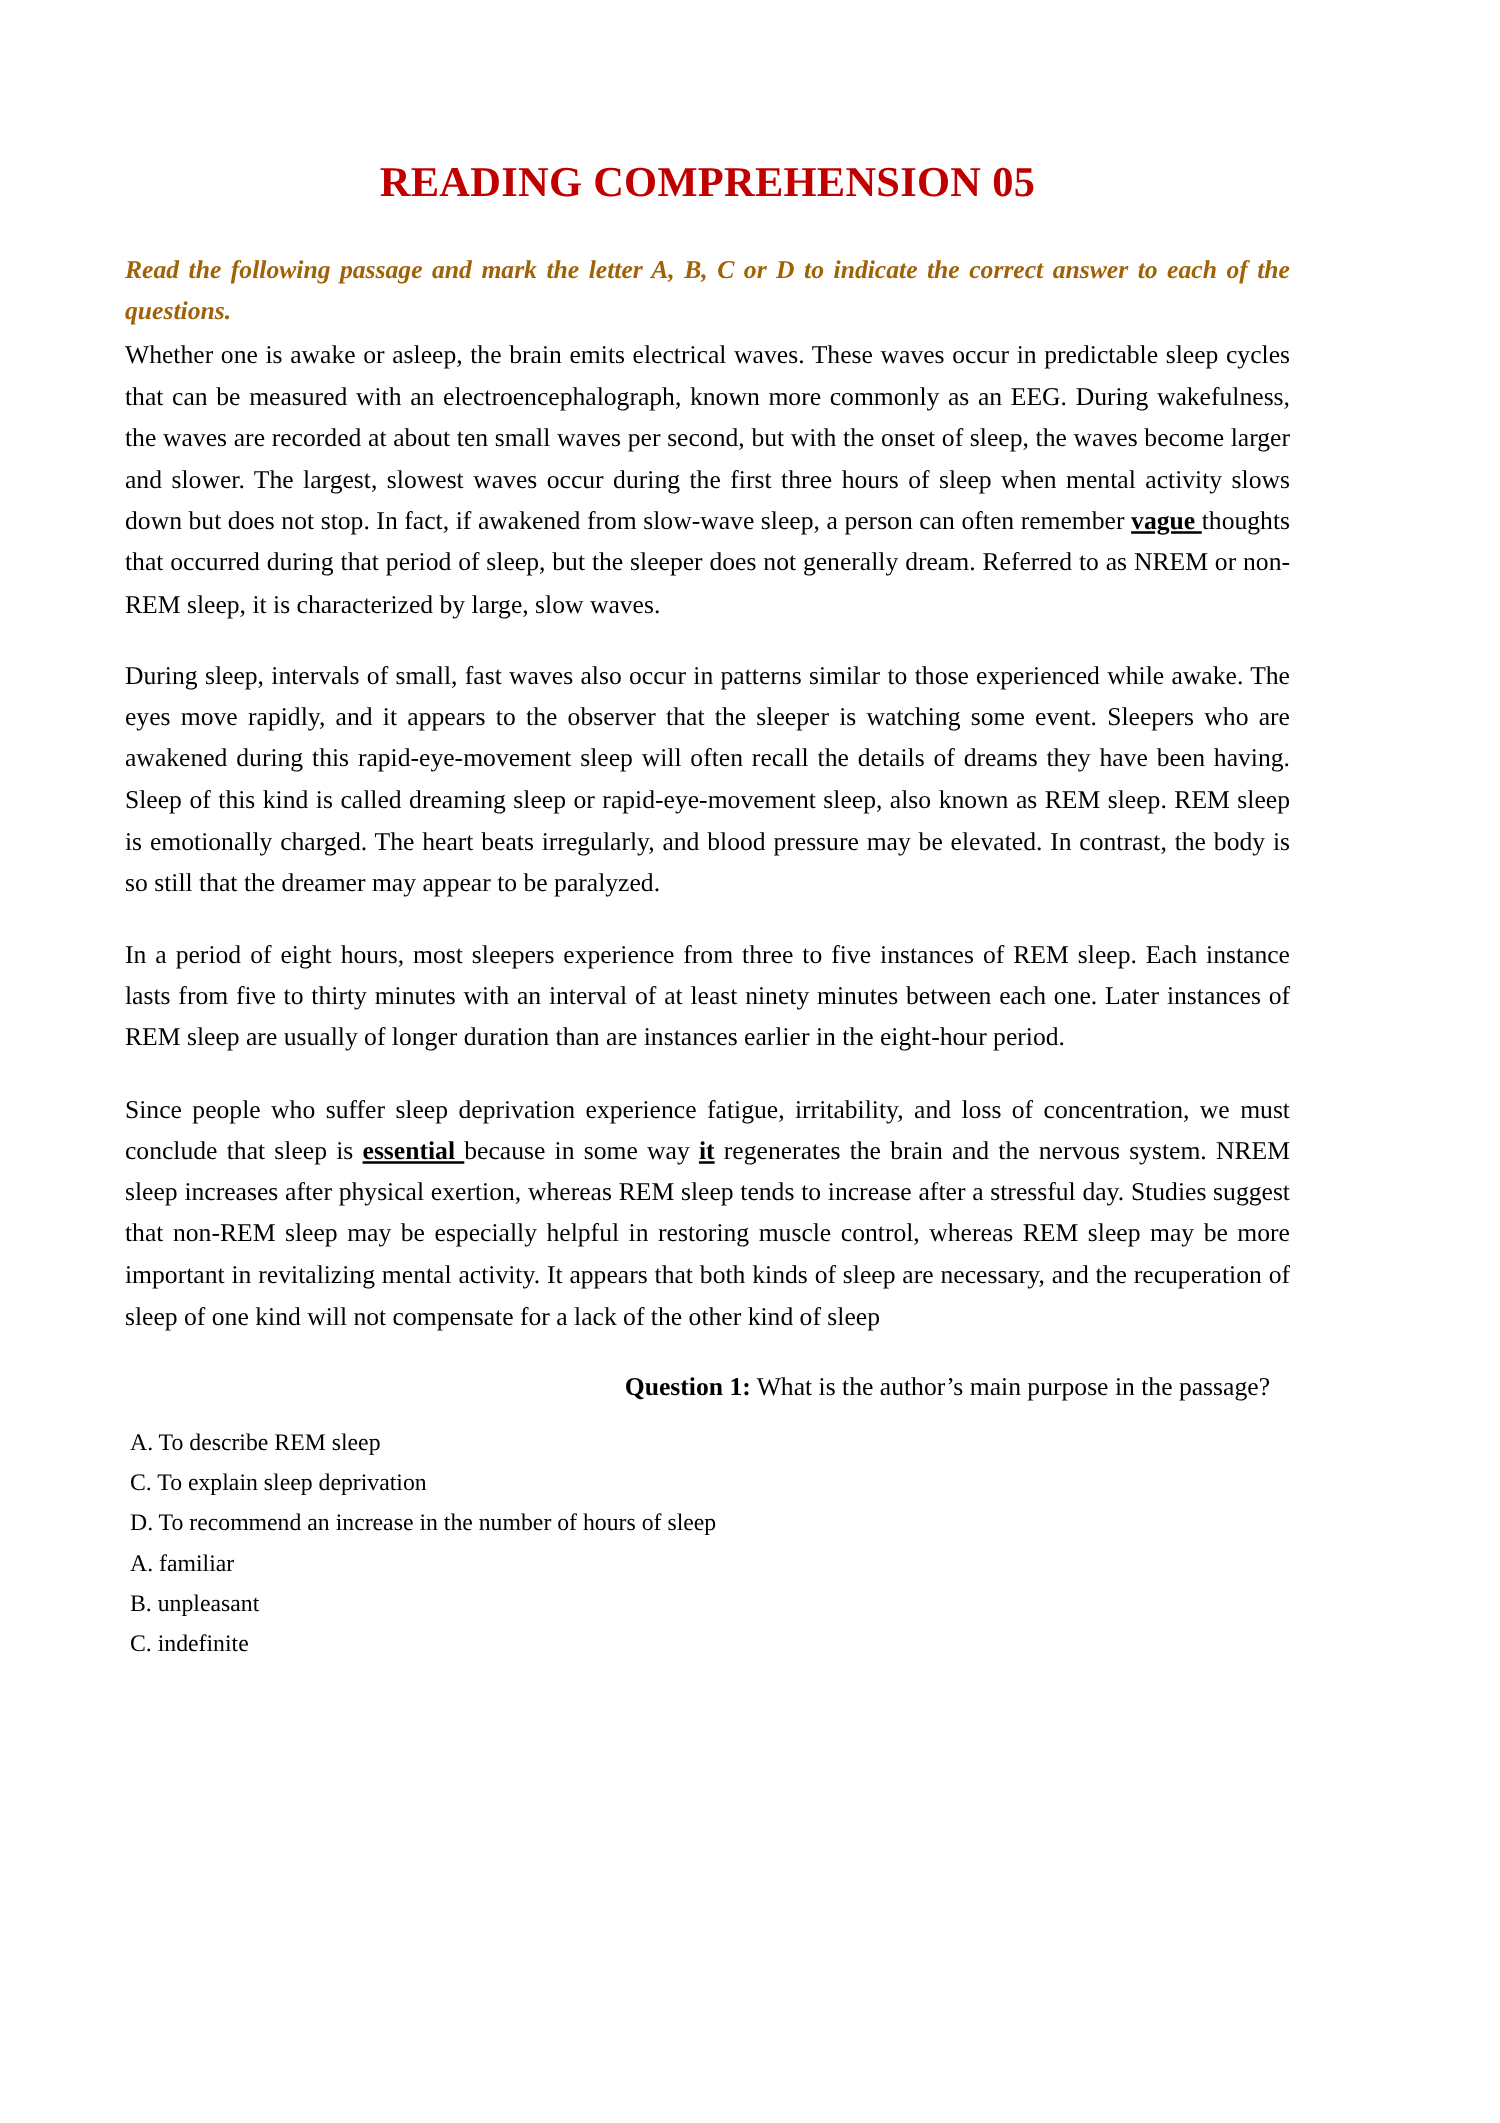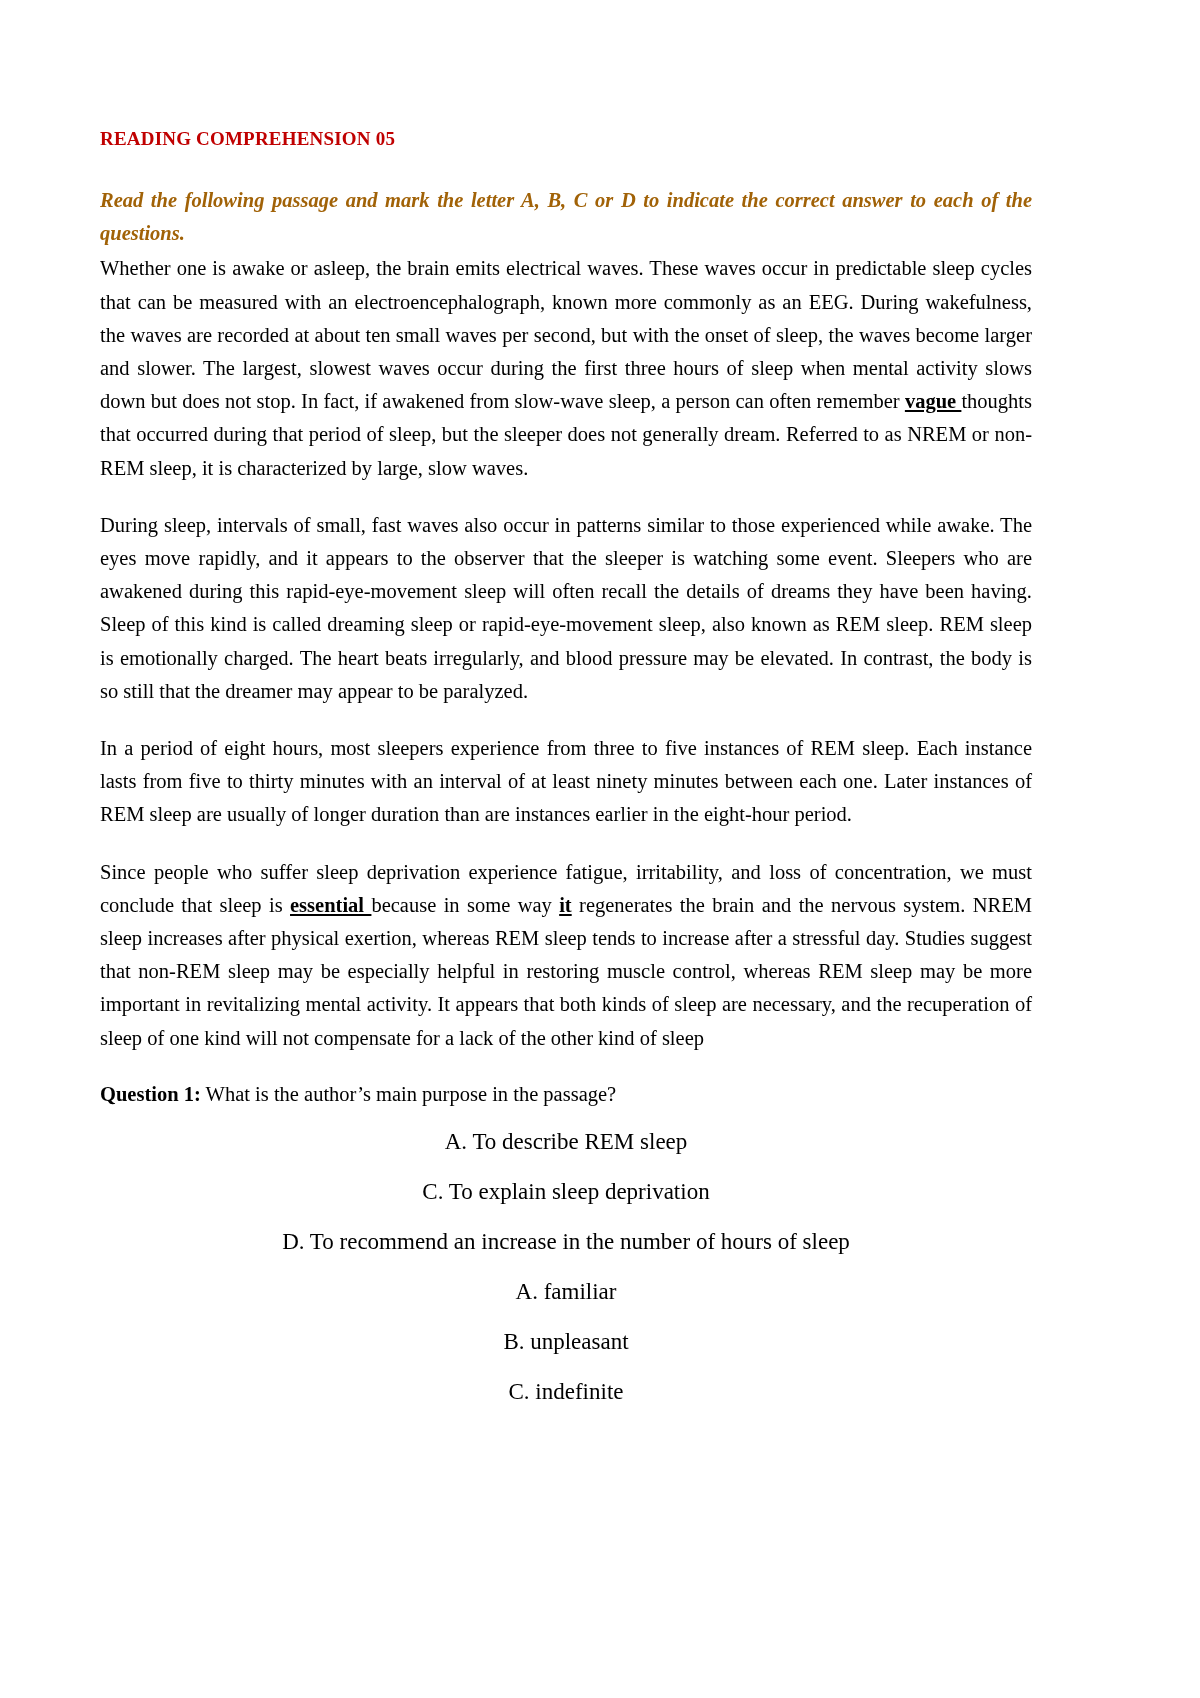--- a/index.html
+++ b/index.html
@@ -17,24 +17,24 @@
   }
   .page {
     position: relative;
     width: 1200px;
     height: 1698px;
     background: #ffffff;
     box-sizing: border-box;
     padding: 128px 168px 0 100px;
   }
   .doc-title {
-    text-align: left;
+    text-align: center;
     color: #C00000;
     font-weight: bold;
-    font-size: 19px;
+    font-size: 34px;
     letter-spacing: 0.2px;
     margin: 0 0 34px 0;
     font-family: "Liberation Serif", "DejaVu Serif", serif;
   }
   .instruction {
     color: #a16207;
     font-weight: bold;
     font-style: italic;
     font-size: 20.5px;
     line-height: 1.62;
@@ -53,28 +53,28 @@
   }
   p.para.tight {
     margin-bottom: 17px;
   }
   .q-block {
     margin-top: 24px;
   }
   .q-line {
     font-size: 20.5px;
     line-height: 1.48;
-    margin: 0;
-    text-align: left;
+    margin: 16px;
+    text-align: right;
   }
   .opt-line {
-    font-size: 23px;
+    font-size: 19px;
     line-height: 1.48;
-    margin: 16px;
-    text-align: center;
+    margin: 4px;
+    text-align: left;
   }
   .b { font-weight: bold; }
   .bu {
     font-weight: bold;
     text-decoration: underline;
     text-underline-offset: 2px;
   }
 </style>
 </head>
 <body>

